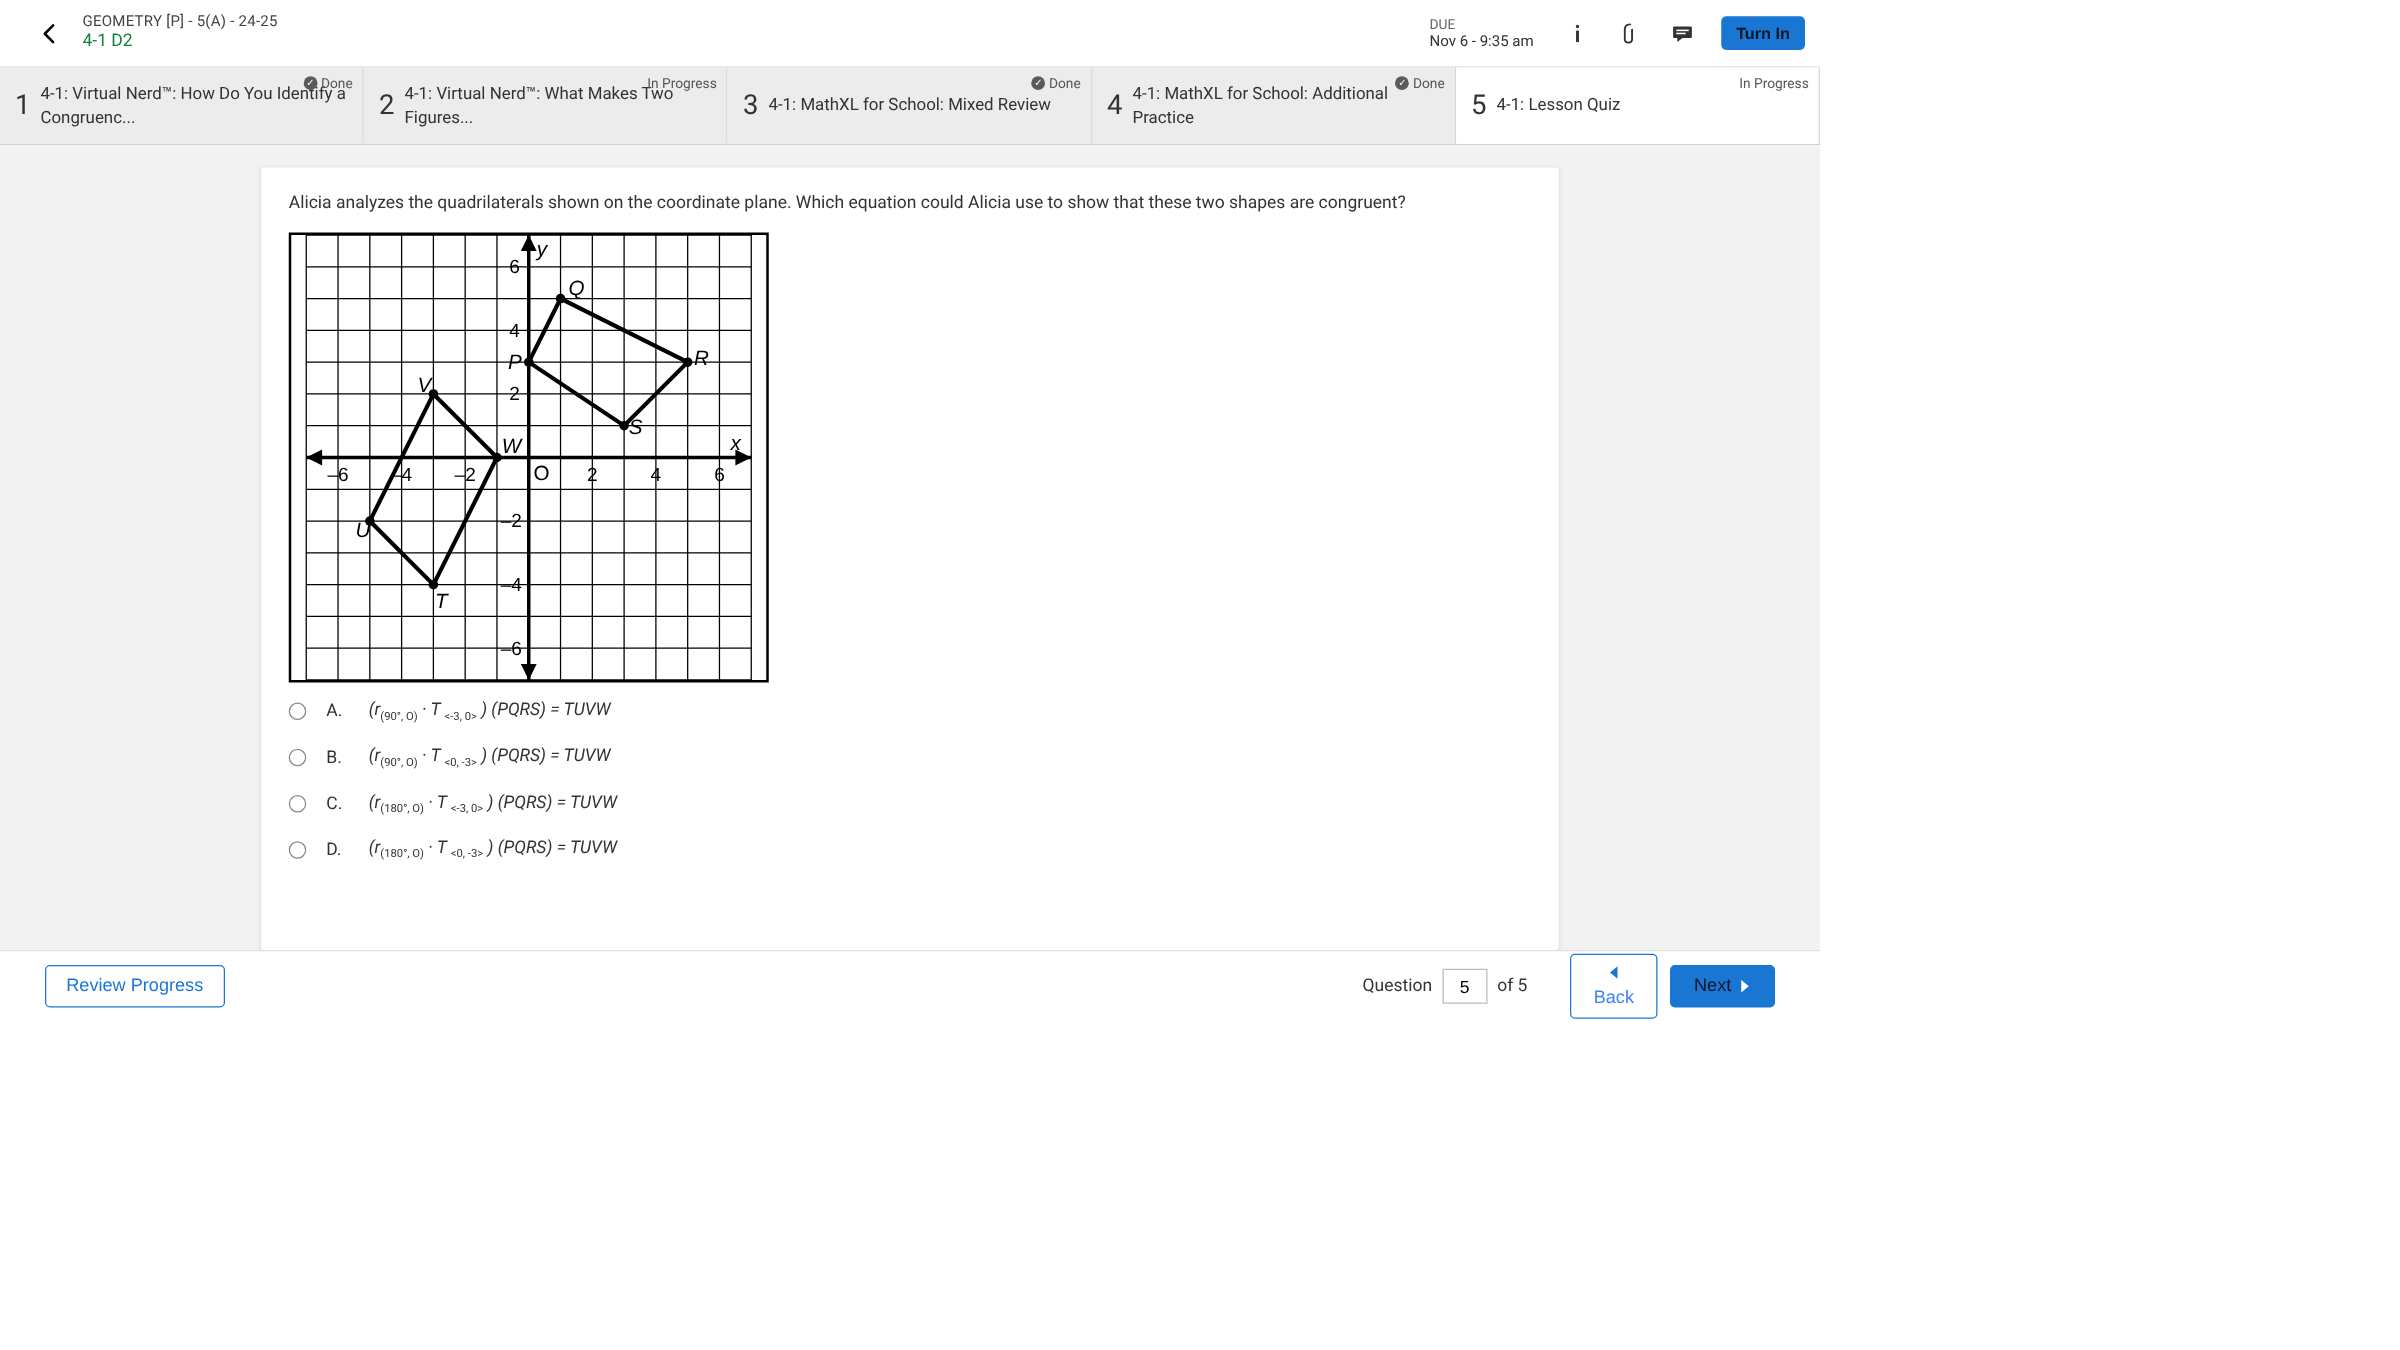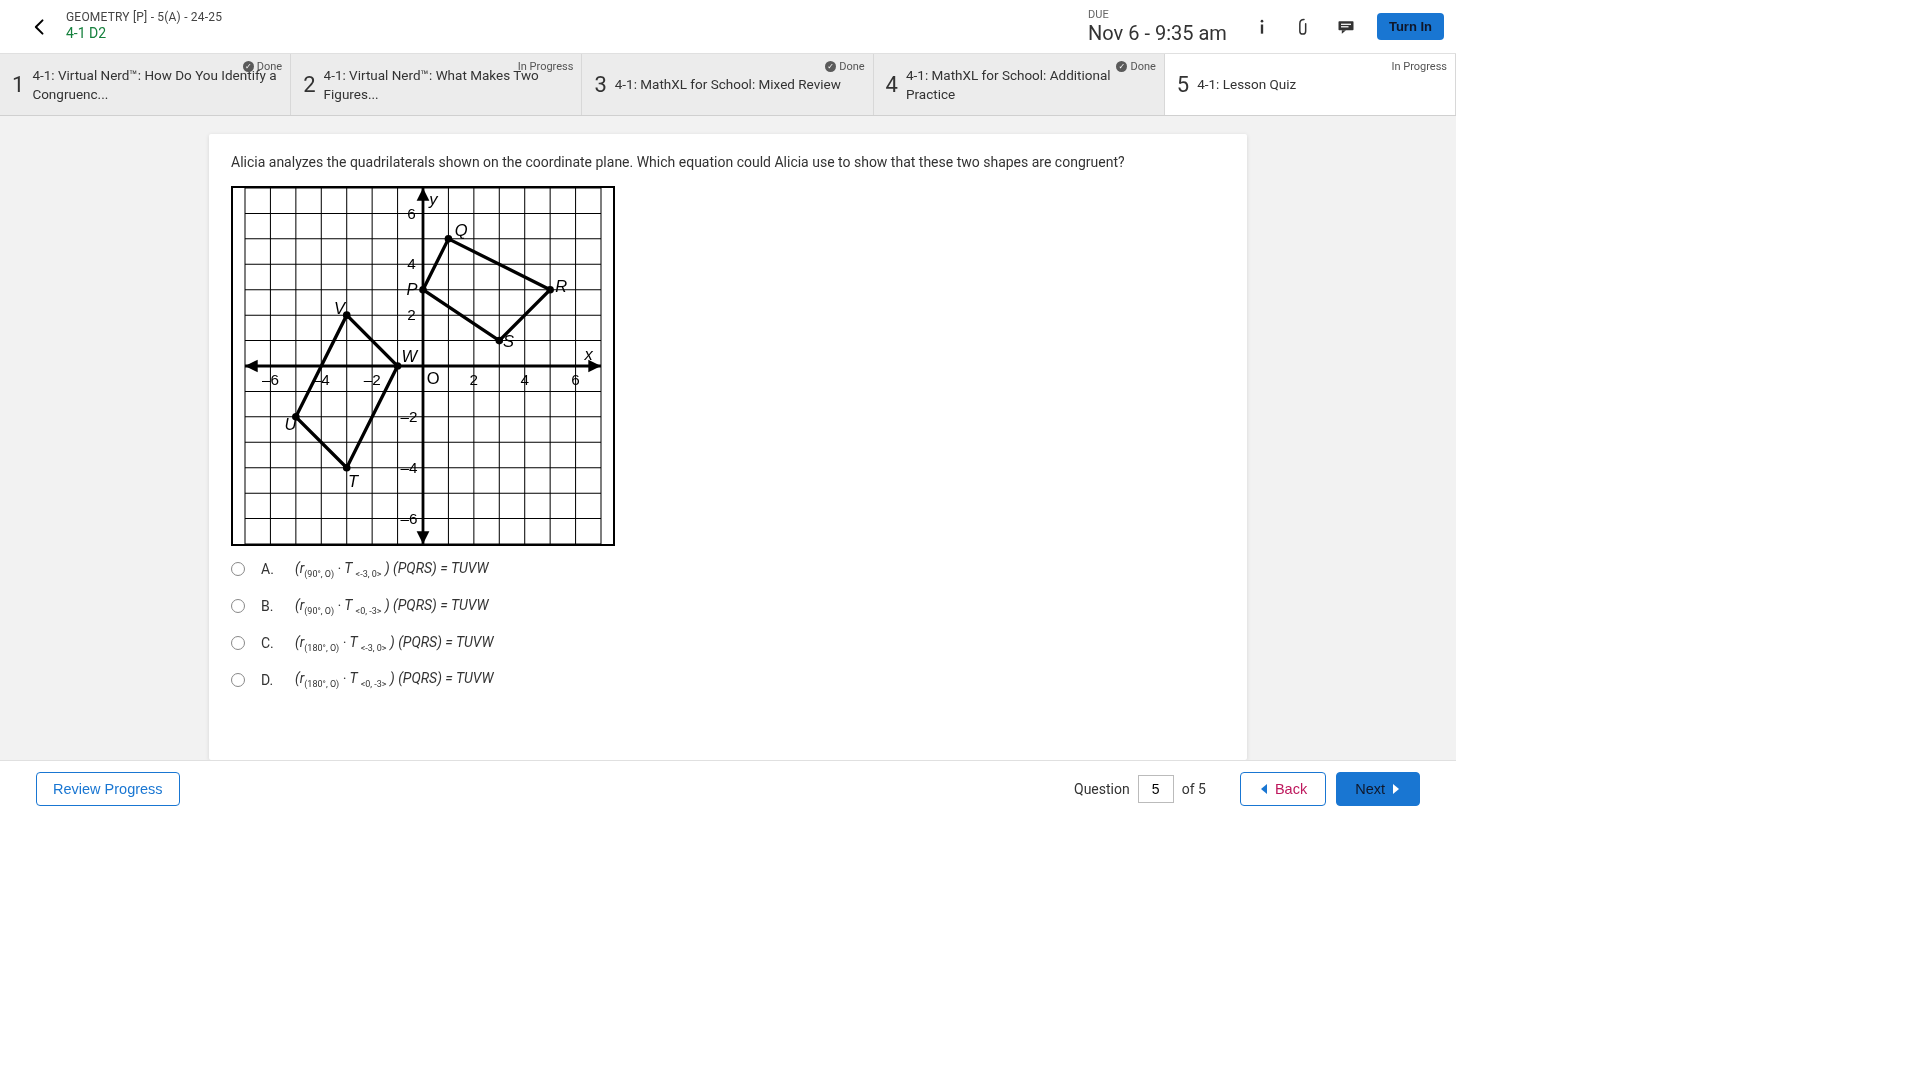--- a/index.html
+++ b/index.html
@@ -7,21 +7,21 @@
 .page { width: 1456px; height: 816px; position: relative; display: flex; flex-direction: column; }
 
 
 .header { display: flex; align-items: center; padding: 6px 12px 6px 28px; border-bottom: 1px solid #e0e0e0; height: 54px; gap: 8px; }
 .back-chev { width: 24px; height: 24px; cursor: pointer; flex: 0 0 auto; display:flex; align-items:center; justify-content:center; color:#000; font-size:22px; margin-right:6px;}
 .titleblock { flex: 1 1 auto; line-height: 1.25; }
 .course { font-size: 12px; color: #444; letter-spacing: .2px; }
 .assign { font-size: 14px; color: #15803d; }
 .dueblock { text-align: left; margin-right: 10px; }
 .duelabel { font-size: 11px; color: #666; }
-.duetime { font-size: 20px; color: #333; }
+.duetime { font-size: 12px; color: #333; }
 .hicon { width: 26px; height: 26px; display:flex; align-items:center; justify-content:center; color:#333; cursor:pointer; margin: 0 4px; }
 .hicon svg { width: 20px; height: 20px; }
 .turnin { background:#1976d2; color:#0f172a; border:none; border-radius:4px; padding:6px 12px; font-size:13px; font-weight:600; cursor:pointer; margin-left:6px; }
 
 
 .tabs { display:flex; border-bottom:1px solid #d0d0d0; height: 62px; }
 .tab { flex:1; position:relative; display:flex; align-items:center; padding: 6px 10px 6px 12px; border-right:1px solid #d8d8d8; background:#ececec; cursor:pointer; }
 .tab.active { background:#fff; }
 .tab-num { font-size: 22px; font-weight:400; color:#333; margin-right:8px; flex:0 0 auto; }
 .tab-title { font-size: 13.5px; color:#333; line-height:1.35; overflow:hidden; }
@@ -42,21 +42,21 @@
 .opt-text { font-size:14px; font-style: italic; }
 .opt-text sub { font-size: 9px; font-style: normal;}
 
 
 .footer { height: 56px; border-top:1px solid #e0e0e0; display:flex; align-items:center; padding: 0 36px; background:#fff; }
 .review { border:1.5px solid #1976d2; color:#1976d2; background:#fff; border-radius:4px; padding:8px 16px; font-size:14.5px; font-weight:500; cursor:pointer; }
 .spacer { flex:1; }
 .qprog { display:flex; align-items:center; gap:8px; font-size:14px; color:#333; margin-right:24px;}
 .qnum { width:36px; height:28px; border:1px solid #bbb; text-align:center; font-size:14px; }
 .nav-btn { border:1.5px solid #1976d2; border-radius:4px; padding:8px 18px; font-size:14.5px; font-weight:500; cursor:pointer; display:flex; align-items:center; gap:6px; margin-left:10px;}
-.nav-back { background:#fff; color:#be185d; }
+.nav-back { background:#fff; color:#3b82f6;flex-direction:column; }
 .nav-next { background:#1976d2; color:#0f172a; }
 </style>
 </head>
 <body>
 <div class="page">
 
 <div class="header">
   <div class="back-chev">
     <svg viewBox="0 0 24 24" width="20" height="20">
           <path d="M15 4 L7 12 L15 20" stroke="#000" stroke-width="2.4" fill="none" stroke-linecap="round" stroke-linejoin="round"></path>

